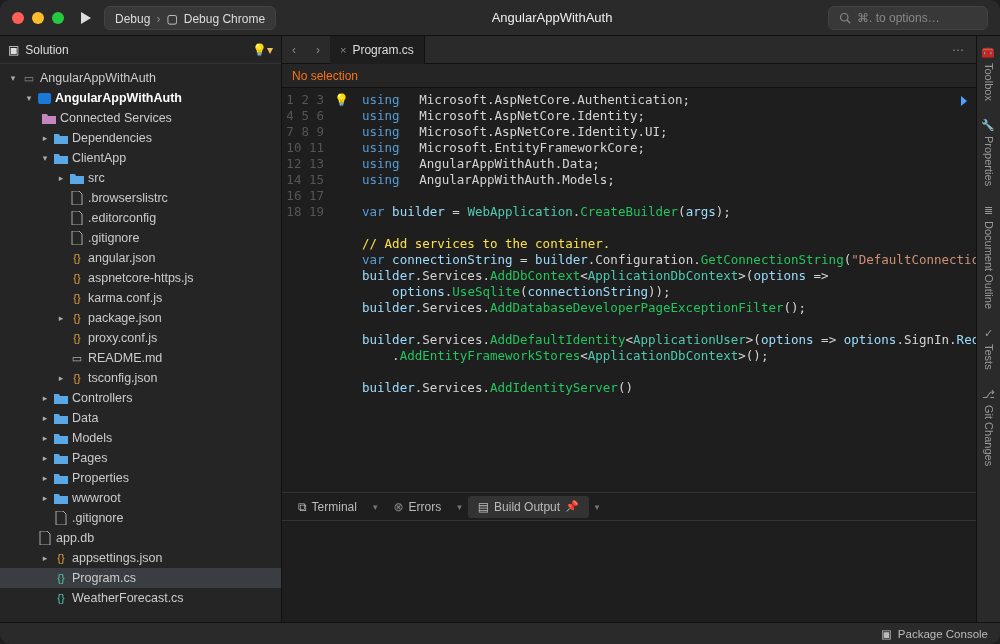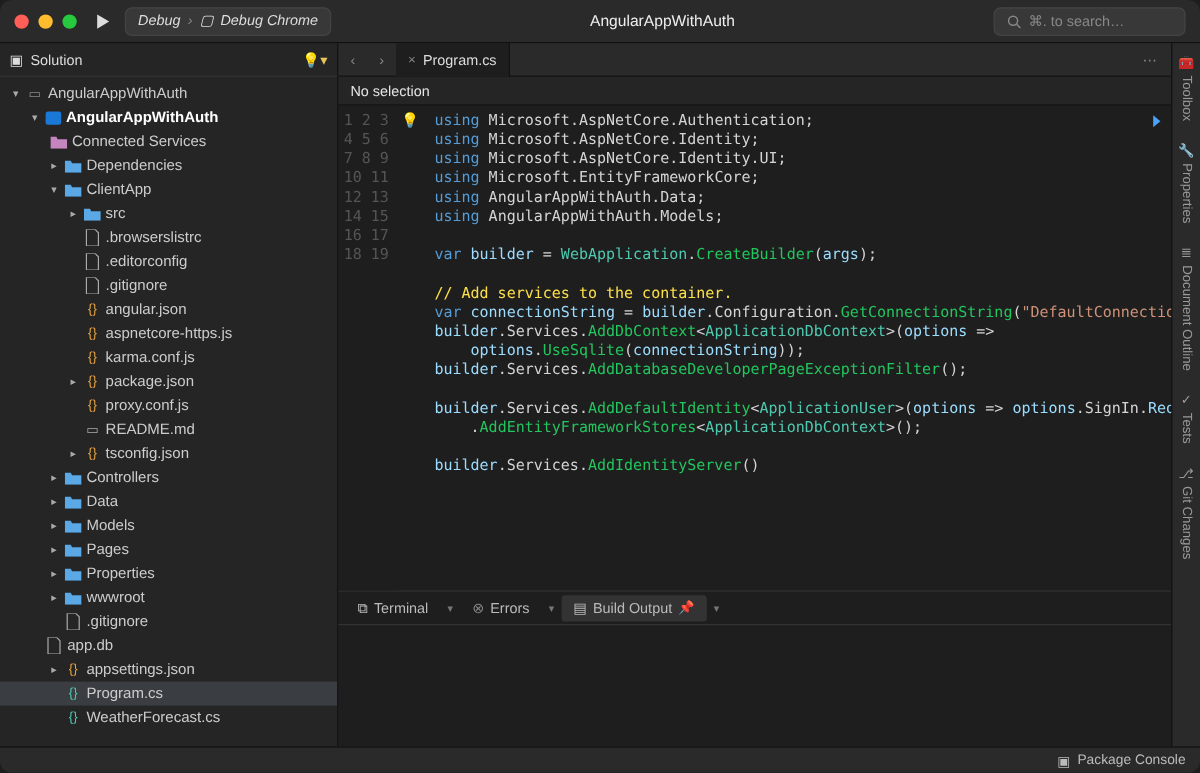--- a/index.html
+++ b/index.html
@@ -16,24 +16,24 @@
   .titlebar {
     height: 36px; background: #2a2a2a;
     display: flex; align-items: center; padding: 0 12px;
     border-bottom: 1px solid #111;
   }
   .traffic { display: flex; gap: 8px; margin-right: 16px; }
   .dot { width: 12px; height: 12px; border-radius: 50%; }
   .dot.r { background: #ff5f56; } .dot.y { background: #ffbd2e; } .dot.g { background: #27c93f; }
   .play { margin-right: 12px; color: #ccc; }
   .config-picker {
-    display: flex; align-items: flex-start; gap: 6px;
+    display: flex; align-items: flex-end; gap: 6px;
     background: #383838; border: 1px solid #444;
     border-radius: 6px; padding: 3px 10px; height: 24px;
-    font-size: 12px; color: #ddd; font-style: italic;
+    font-size: 12px; color: #ddd;
   }
   .title-center { flex: 1; text-align: center; color: #eee; font-size: 13px; }
   .search-box {
     display: flex; align-items: center; gap: 6px;
     background: #383838; border: 1px solid #444;
     border-radius: 6px; padding: 3px 10px; height: 24px;
     color: #888; font-size: 12px; width: 160px;
   }
   
   .main { flex: 1; display: flex; min-height: 0; }
@@ -78,21 +78,21 @@
   .nav-btn { width: 24px; text-align: center; color: #888; }
   .tab {
     display: flex; align-items: center; gap: 6px;
     padding: 0 10px; height: 28px;
     background: #1e1e1e; border-right: 1px solid #111;
     color: #ddd;
   }
   .tab .x { color: #888; font-size: 11px; }
   .ed-more { margin-left: auto; padding: 0 12px; color: #888; }
   .breadcrumb-bar {
-    height: 24px; background: #252526; color: #e5e5e5;
+    height: 24px; background: #252526; color: #f97316;
     display: flex; align-items: center; padding: 0 10px;
     border-bottom: 1px solid #111; font-size: 12px;
   }
   .code-wrap { flex: 1; display: flex; min-height: 0; position: relative; }
   .gutter {
     width: 50px; background: #1e1e1e; color: #555;
     text-align: right; padding: 4px 8px 4px 0;
     font-family: Menlo, Consolas, monospace; font-size: 12.5px;
     line-height: 16px;
   }
@@ -100,21 +100,21 @@
     width: 20px; padding-top: 4px; line-height: 16px; text-align: center;
     font-size: 12px;
   }
   .code {
     flex: 1; padding: 4px 0 4px 10px;
     font-family: Menlo, Consolas, monospace; font-size: 12.5px;
     line-height: 16px; color: #d4d4d4;
     white-space: pre; overflow: hidden;
   }
   .kw { color: #569cd6; }
-  .ns { color: #d4d4d4; }
+  .ns { color: #d4d4d4; margin-left: 12px; }
   .ty { color: #4ec9b0; }
   .fn { color: #22c55e; }
   .str { color: #ce9178; }
   .cm { color: #fde047; }
   .pv { color: #9cdcfe; text-align: center; }
   .minimap { position:absolute; right:4px; top:8px; width:4px; height:4px; border:5px solid transparent; border-left:6px solid #4aa3ff; transform: rotate(0deg);}
   
   .bottom-panel {
     height: 130px; background: #1e1e1e;
     border-top: 1px solid #333;
@@ -177,21 +177,21 @@
     <span>Debug Chrome</span>
   </div>
   <div class="title-center">AngularAppWithAuth</div>
   <div class="search-box">
     <span>
       <svg width="12" height="12" viewBox="0 0 16 16" stroke="#888" fill="none" stroke-width="1.6">
           <circle cx="7" cy="7" r="5"></circle>
           <line x1="11" y1="11" x2="15" y2="15"></line>
         </svg>
     </span>
-    <span style="color:#888">⌘. to search…</span>
+    <span style="color:#888">⌘. to options…</span>
   </div>
 </div>
 
 <div class="main">
 
   <div class="sidebar">
     <div class="sb-header">
       <div class="sb-header-left">
         <span>▣</span>
         <span>Solution</span>

